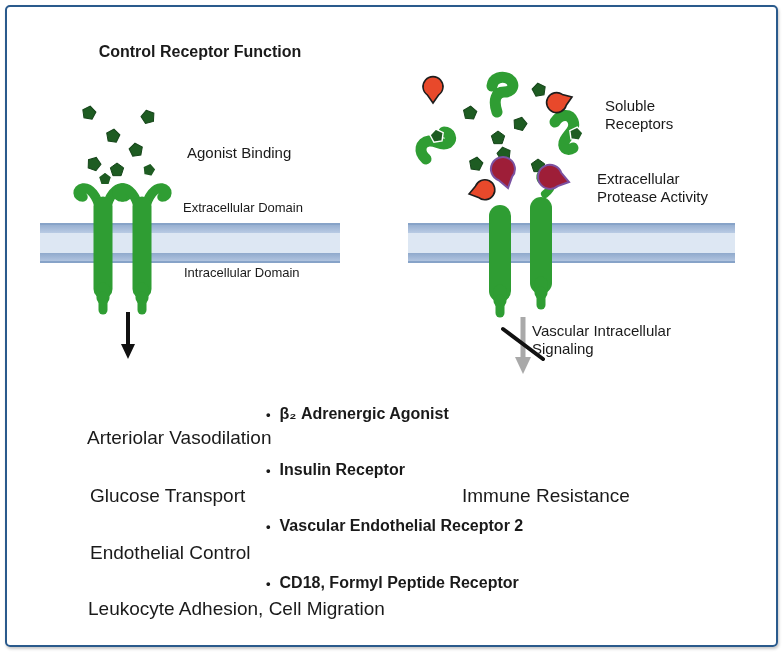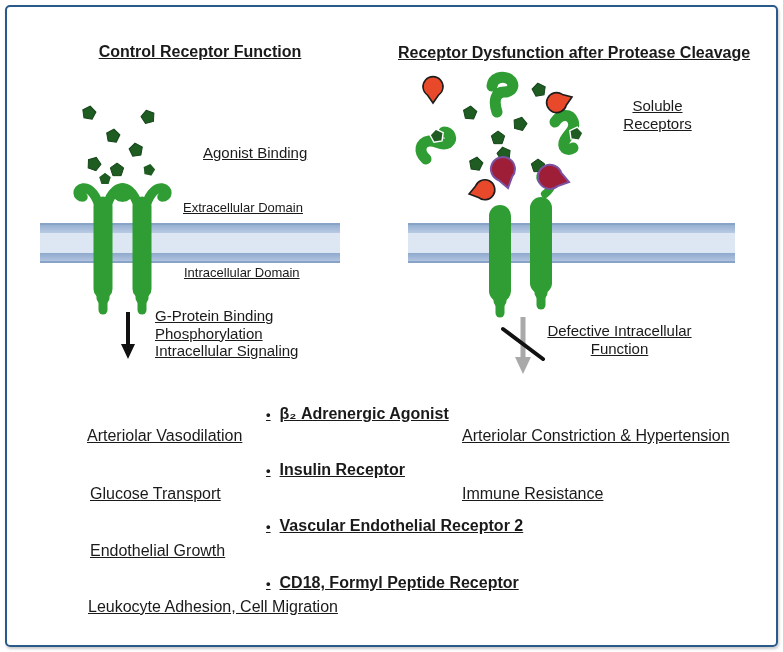--- a/index.html
+++ b/index.html
@@ -6,29 +6,29 @@
   .stage{
     position:relative;width:783px;height:652px;background:#ffffff;
     font-family:"Liberation Sans","DejaVu Sans",sans-serif;color:#1a1a1a;
     overflow:hidden;
   }
   .frame{
     position:absolute;inset:5px;border:2px solid var(--frame,#2a5a8c);
     border-radius:5px;box-shadow:1px 2px 3px rgba(0,0,0,.22);
   }
   svg.scene{position:absolute;left:0;top:0;}
-  .lbl{position:absolute;white-space:nowrap;text-decoration:underline;}
+  .lbl{position:absolute;white-space:nowrap;}
   .title{font-weight:bold;font-size:16px;text-align:center;white-space:nowrap;}
   .mid{font-size:15px;}
   .small{font-size:13px;text-align:center;}
-  .wrap{white-space:normal;text-align:center;line-height:1.17;font-size:15px;}
+  .wrap{white-space:normal;line-height:1.17;font-size:15px;}
   .sigline{font-size:15px;line-height:1.17;white-space:nowrap;}
   .bullet{display:flex;gap:9px;font-weight:bold;font-size:16px;align-items:flex-start;}
   .bullet .dot{font-size:13px;padding-top:2px;}
-  .sidelabel{font-size:16px;}
+  .sidelabel{font-size:19px;}
   
   .arm{stroke:var(--green);stroke-width:9.5;fill:none;stroke-linecap:round;}
   .stalk{stroke:var(--green);stroke-width:19;stroke-linecap:round;}
   .stalk-w{stroke:var(--green);stroke-width:22;stroke-linecap:round;}
   .stalk-mid{stroke:var(--green);stroke-width:13;stroke-linecap:round;}
   .stalk-tip{stroke:var(--green);stroke-width:9;stroke-linecap:round;}
   .squig{stroke:var(--green);stroke-width:11;fill:none;stroke-linecap:round;}
   .curl{stroke:var(--green);stroke-width:8;fill:none;stroke-linecap:round;}
   .penta{fill:var(--dkgreen);stroke:var(--dkstroke);stroke-width:1;}
   .penta-b{fill:var(--dkgreen);stroke:#ffffff;stroke-width:1.4;}
@@ -136,57 +136,51 @@
 
     <g>
       <line class="arrow-gray" x1="523" y1="317" x2="523" y2="359"></line>
       <polygon points="523,374 515,357 531,357" fill="var(--gray-arrow)"></polygon>
       <line class="slash" x1="503" y1="329" x2="543" y2="359"></line>
     </g>
   </svg>
 
   <div class="lbl title" style="left:40px;top:43px;width:320px">Control Receptor Function</div>
 
-  <div class="lbl title" style="left:398px;top:44px;width:350px">Receptor Dysfunction after Protease Cleavage</div>
 
-  <div class="lbl mid" style="left:203px;top:144px">Agonist Binding</div>
+  <div class="lbl mid" style="left:187px;top:144px">Agonist Binding</div>
 
   <div class="lbl small" style="left:183px;top:200px">Extracellular Domain</div>
 
   <div class="lbl small" style="left:184px;top:265px">Intracellular Domain</div>
 
-  <div class="lbl" style="left:155px;top:307px">
-    <div class="sigline">G-Protein Binding</div>
-    <div class="sigline">Phosphorylation</div>
-    <div class="sigline">Intracellular Signaling</div>
-  </div>
 
   <div class="lbl wrap" style="left:605px;top:97px;width:105px">Soluble Receptors</div>
 
+  <div class="lbl wrap" style="left:597px;top:170px;width:120px">Extracellular Protease Activity</div>
 
-  <div class="lbl wrap" style="left:532px;top:322px;width:175px">Defective Intracellular Function</div>
+  <div class="lbl wrap" style="left:532px;top:322px;width:175px">Vascular Intracellular Signaling</div>
 
   <div class="lbl bullet" style="left:266px;top:405px">
     <span class="dot">•</span>
     <span>β₂ Adrenergic Agonist</span>
   </div>
   <div class="lbl sidelabel" style="left:87px;top:427px">Arteriolar Vasodilation</div>
-  <div class="lbl sidelabel" style="left:462px;top:427px">Arteriolar Constriction &amp; Hypertension</div>
 
   <div class="lbl bullet" style="left:266px;top:461px">
     <span class="dot">•</span>
     <span>Insulin Receptor</span>
   </div>
   <div class="lbl sidelabel" style="left:90px;top:485px">Glucose Transport</div>
   <div class="lbl sidelabel" style="left:462px;top:485px">Immune Resistance</div>
 
   <div class="lbl bullet" style="left:266px;top:517px">
     <span class="dot">•</span>
     <span>Vascular Endothelial Receptor 2</span>
   </div>
-  <div class="lbl sidelabel" style="left:90px;top:542px">Endothelial Growth</div>
+  <div class="lbl sidelabel" style="left:90px;top:542px">Endothelial Control</div>
 
   <div class="lbl bullet" style="left:266px;top:574px">
     <span class="dot">•</span>
     <span>CD18, Formyl Peptide Receptor</span>
   </div>
   <div class="lbl sidelabel" style="left:88px;top:598px">Leukocyte Adhesion, Cell Migration</div>
 </div>
 
 </body></html>

